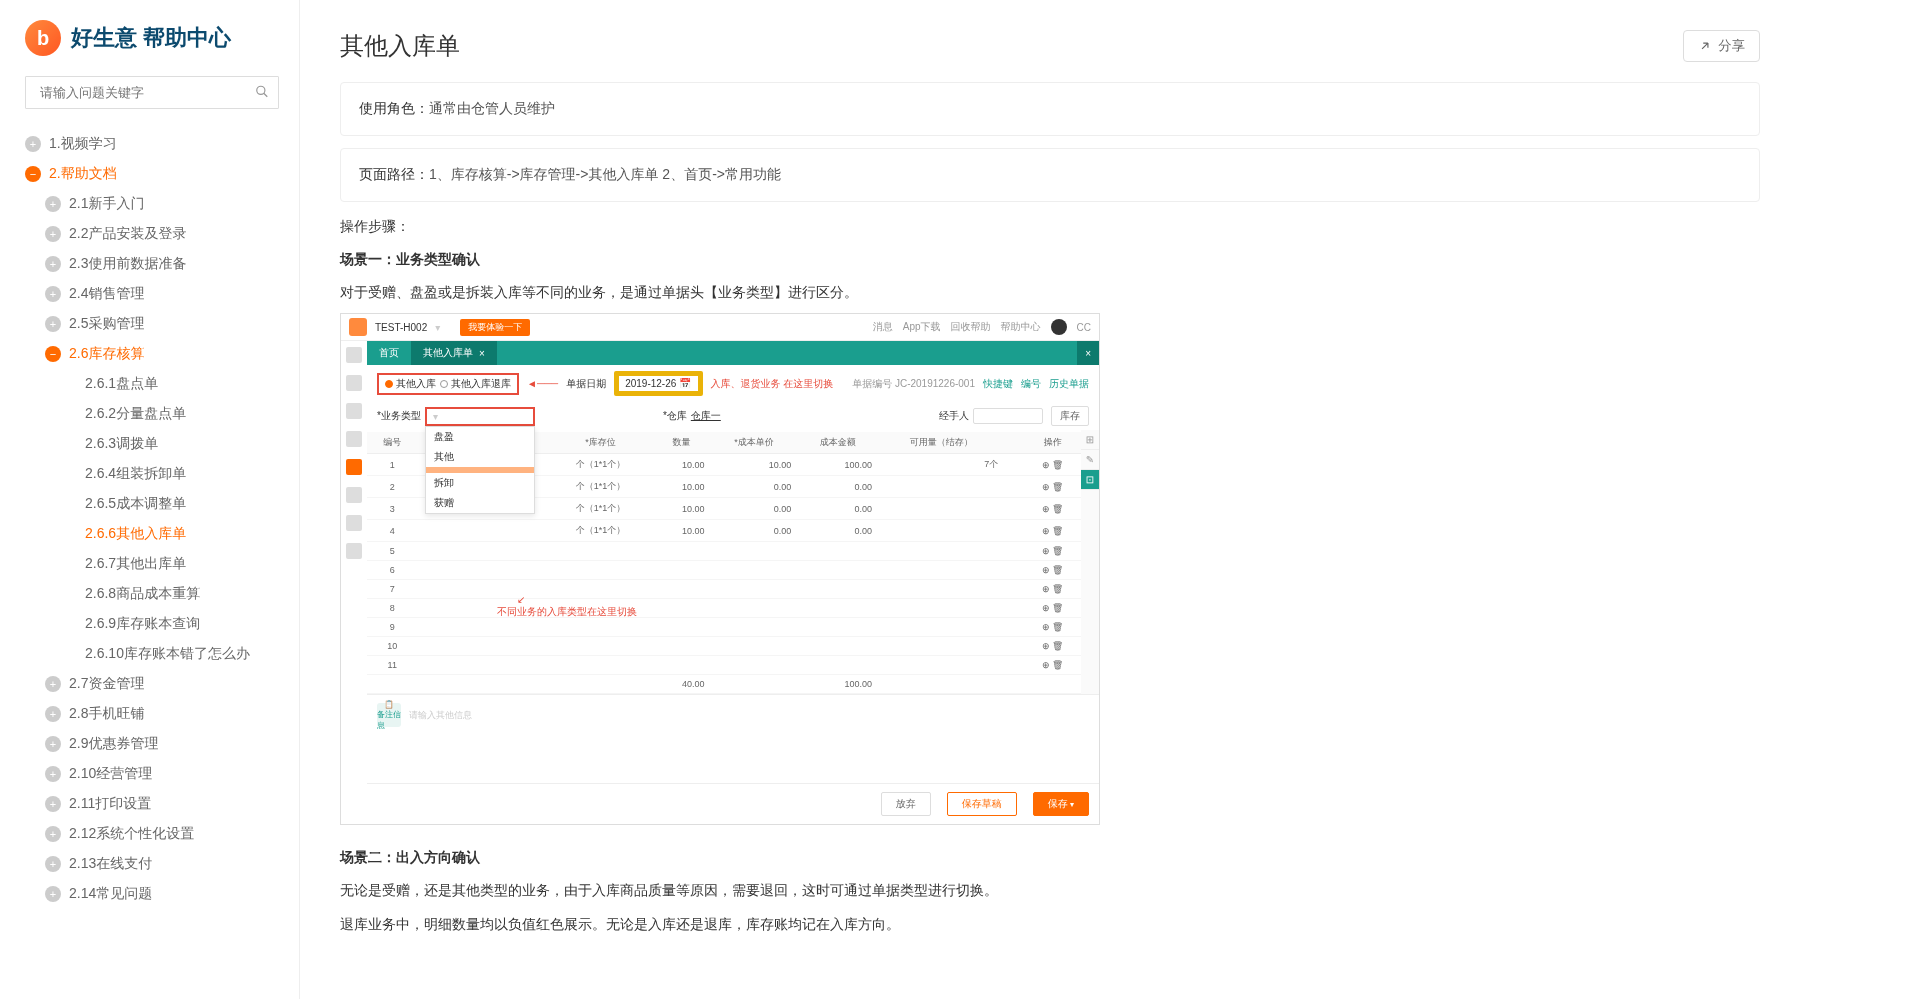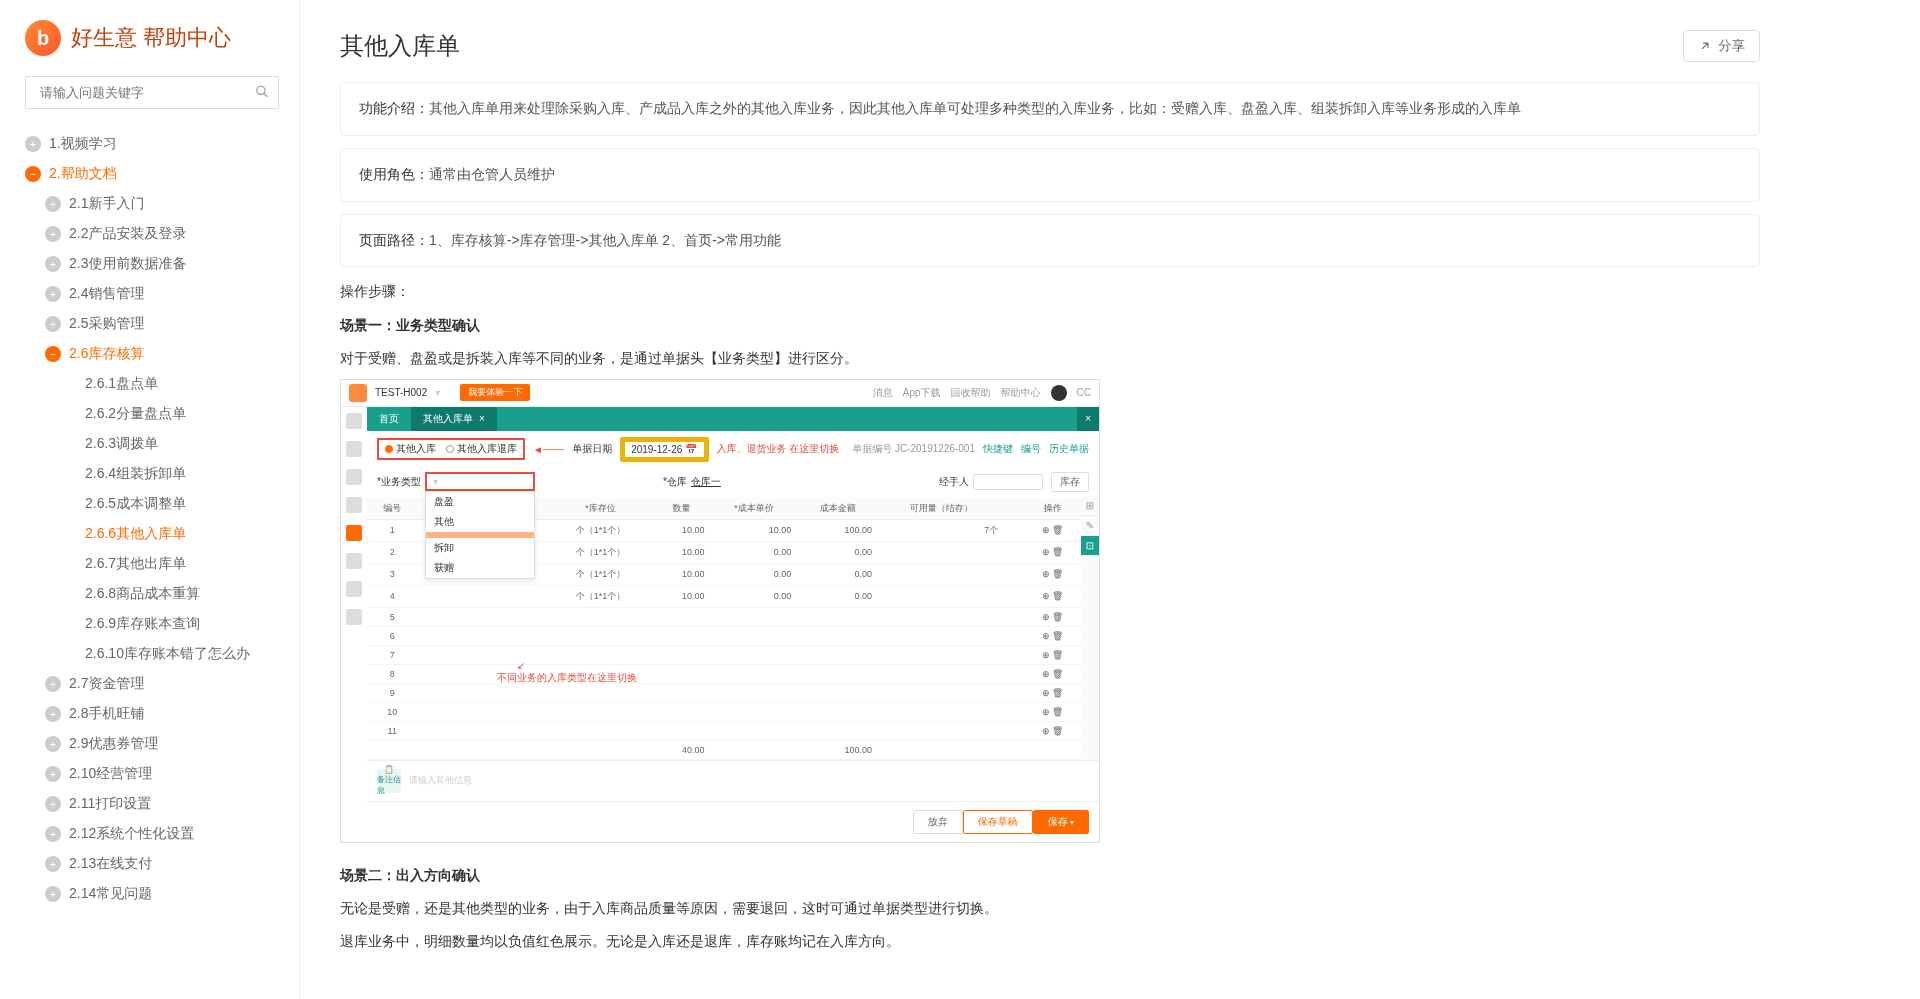--- a/index.html
+++ b/index.html
@@ -1,21 +1,21 @@
 <!DOCTYPE html>
 <html><head>
 <meta charset="utf-8">
 <style>
 * { margin: 0; padding: 0; box-sizing: border-box; }
 body { font-family: -apple-system, BlinkMacSystemFont, "Segoe UI", "Microsoft YaHei", sans-serif; background: #fff; color: #333; font-size: 14px; }
 .container { display: flex; min-height: 100vh; }
 .sidebar { width: 300px; padding: 20px 20px 20px 25px; border-right: 1px solid #eee; }
 .logo-row { display: flex; align-items: center; margin-bottom: 20px; }
 .logo-icon { width: 36px; height: 36px; background: linear-gradient(135deg, #ff8a3d, #ff5722); border-radius: 50%; display: flex; align-items: center; justify-content: center; color: #fff; font-weight: bold; font-size: 20px; margin-right: 10px; }
-.logo-text { font-size: 22px; font-weight: 400; color: #c2410c; }
+.logo-text { font-size: 22px; font-weight: 700; color: #0c4a6e; }
 .search-box { position: relative; margin-bottom: 20px; }
 .search-input { width: 100%; padding: 8px 32px 8px 14px; border: 1px solid #ddd; border-radius: 1px; font-size: 13px; outline: none; }
 .search-icon { position: absolute; right: 10px; top: 50%; transform: translateY(-50%); color: #999; }
 .nav-item { display: flex; align-items: center; padding: 6px 0; cursor: pointer; color: #666; font-size: 14px; }
 .nav-item.active { color: #ff6a00; }
 .nav-item.sub1 { padding-left: 20px; }
 .nav-item.sub3 { padding-left: 60px; }
 .nav-item.sub3.active { color: #ff6a00; align-items: center; }
 .plus-icon, .minus-icon { width: 16px; height: 16px; border-radius: 50%; background: #ccc; display: inline-flex; align-items: center; justify-content: center; margin-right: 8px; color: #fff; font-size: 11px; line-height: 1; flex-shrink: 0; }
 .minus-icon { background: #ff6a00; }
@@ -38,21 +38,21 @@
 .ss-leftnav { width: 26px; background: #fff; display: flex; flex-direction: column; align-items: center; padding-top: 6px; gap: 12px; }
 .ss-leftnav-item { width: 16px; height: 16px; background: #ddd; border-radius: 2px; }
 .ss-leftnav-item.active { background: #ff6a00; }
 .ss-content { flex: 1; background: #fff; }
 .ss-tabs { background: #1a9e8e; color: #fff; display: flex; align-items: center; height: 24px; }
 .ss-tab { padding: 0 12px; font-size: 10px; display: flex; align-items: center; height: 100%; }
 .ss-tab.dark { background: #0d7a6d; }
 .ss-tab-close { margin-left: 6px; }
 .ss-tab-end { margin-left: auto; padding: 0 8px; background: #0d7a6d; height: 100%; display: flex; align-items: center; }
 .ss-toolbar { display: flex; align-items: center; padding: 6px 10px; gap: 8px; background: #fff; position: relative; }
-.ss-radio-group { border: 2px solid #e74c3c; padding: 2px 6px; display: flex; gap: 10px; align-items: center; }
+.ss-radio-group { border: 2px solid #e74c3c; padding: 2px 6px; display: flex; gap: 4px; align-items: center; }
 .ss-radio { display: flex; align-items: center; gap: 3px; }
 .ss-radio-dot { width: 8px; height: 8px; border: 1px solid #999; border-radius: 50%; }
 .ss-radio-dot.on { background: #ff6a00; border-color: #ff6a00; }
 .ss-date-box { border: 5px solid #eab308; padding: 2px 6px; border-radius: 2px; }
 .ss-redtext { color: #e74c3c; font-size: 10px; }
 .ss-arrow { color: #e74c3c; font-size: 10px; }
 .ss-toolbar2 { display: flex; align-items: center; padding: 4px 10px; gap: 8px; }
 .ss-field { display: flex; align-items: center; gap: 4px; }
 .ss-input { border: 1px solid #ddd; width: 70px; height: 16px; border-radius: 2px; }
 .ss-dropdown { position: relative; }
@@ -64,21 +64,21 @@
 .ss-table th { background: #fafafa; padding: 4px 6px; font-weight: normal; color: #666; font-size: 9px; border-bottom: 1px solid #eee; text-align: center; }
 .ss-table td { padding: 4px 6px; font-size: 9px; color: #666; border-bottom: 1px solid #f5f5f5; text-align: center; height: 18px; }
 .ss-table td.right { text-align: right; }
 .ss-rightstrip { width: 18px; background: #fafafa; display: flex; flex-direction: column; }
 .ss-rightstrip-item { height: 20px; border-bottom: 1px solid #eee; display: flex; align-items: center; justify-content: center; color: #999; }
 .ss-rightstrip-item.active { background: #1a9e8e; color: #fff; }
 .ss-summary-row td { font-weight: 500; }
 .ss-note { display: flex; align-items: center; padding: 8px 10px; gap: 8px; border-top: 1px solid #eee; }
 .ss-note-icon { width: 24px; height: 24px; background: #e8f5f3; border-radius: 3px; display: flex; flex-direction: column; align-items: center; justify-content: center; color: #1a9e8e; font-size: 8px; }
 .ss-note-input { flex: 1; border: none; color: #ccc; font-size: 9px; }
-.ss-footer { display: flex; justify-content: flex-end; gap: 0; padding: 8px 10px; border-top: 1px solid #eee; }
+.ss-footer { display: flex; justify-content: flex-end; gap: 16px; padding: 8px 10px; border-top: 1px solid #eee; margin-top: 48px; }
 .ss-btn { padding: 4px 14px; border: 1px solid #ddd; border-radius: 2px; font-size: 10px; background: #fff; color: #666; }
 .ss-btn.outline { border-color: #ff6a00; color: #ff6a00; }
 .ss-btn.primary { background: #ff6a00; color: #fff; border-color: #ff6a00; }
 .ss-btn.primary::after { content: " ▾"; font-size: 8px; }
 .ss-doc-no { margin-left: auto; color: #999; }
 .ss-links { display: flex; gap: 8px; color: #1a9e8e; }
 .ss-redbox-note { position: absolute; color: #e74c3c; font-size: 10px; }
 </style>
 </head>
 <body>
@@ -200,23 +200,20 @@
     <div class="page-header">
       <h1 class="page-title">其他入库单</h1>
       <button class="share-btn">
         <svg width="14" height="14" viewBox="0 0 24 24" fill="none" stroke="currentColor" stroke-width="2">
             <path d="M7 17L17 7M17 7H9M17 7V15"></path>
           </svg>
         <span>分享</span>
       </button>
     </div>
 
-    <div class="info-box">
-      <span class="info-label">功能介绍：</span><span>其他入库单用来处理除采购入库、产成品入库之外的其他入库业务，因此其他入库单可处理多种类型的入库业务，比如：受赠入库、盘盈入库、组装拆卸入库等业务形成的入库单</span>
-    </div>
     <div class="info-box">
       <span class="info-label">使用角色：</span><span>通常由仓管人员维护</span>
     </div>
     <div class="info-box">
       <span class="info-label">页面路径：</span><span>1、库存核算-&gt;库存管理-&gt;其他入库单 2、首页-&gt;常用功能</span>
     </div>
 
     <p class="section-text">操作步骤：</p>
     <p class="section-text bold">场景一：业务类型确认</p>
     <p class="section-text">对于受赠、盘盈或是拆装入库等不同的业务，是通过单据头【业务类型】进行区分。</p>

